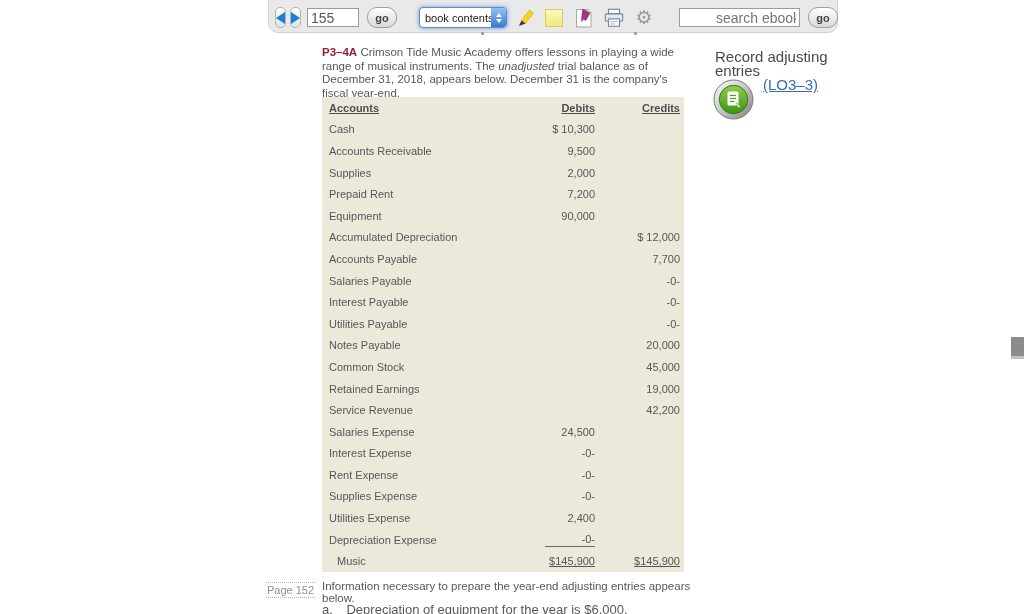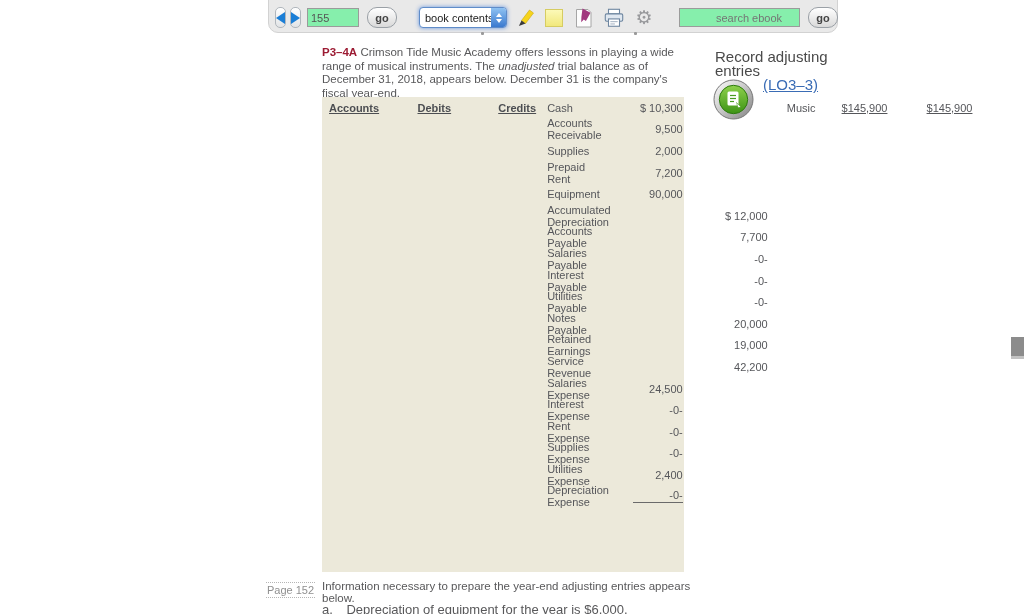--- a/index.html
+++ b/index.html
@@ -21,22 +21,22 @@
   }
   .nav-btn{
     width:27px;height:21px;border:1px solid #b0b6bc;border-radius:5px;
     background:linear-gradient(#ffffff,#e2e4e6);
     display:flex;align-items:center;justify-content:center;box-sizing:border-box;
     cursor:pointer;
   }
   .tri-left{width:0;height:0;border-top:6px solid transparent;border-bottom:6px solid transparent;border-right:9px solid #1b7ed6;}
   .tri-right{width:0;height:0;border-top:6px solid transparent;border-bottom:6px solid transparent;border-left:9px solid #1b7ed6;}
   .tb-input{
-    height:17px;border:1px solid #9b9b9b;font-size:11px;color:#555;
-    padding:0 3px;box-sizing:content-box;font-family:inherit;background:#86efac;
+    height:17px;border:1px solid #9b9b9b;font-size:14px;color:#555;
+    padding:0 3px;box-sizing:content-box;font-family:inherit;background:#ffffff;
   }
   .page-input{width:44px;margin-left:2px;}
   .go-btn{
     height:21px;min-width:30px;padding:0 8px;border:1px solid #9aa0a6;border-radius:10px;
     background:linear-gradient(#ffffff,#d9d9d9);
     font-size:11px;font-weight:bold;color:#444;
     display:flex;align-items:center;justify-content:center;box-sizing:border-box;
     margin-left:4px;cursor:pointer;
   }
   .tb-sep{width:1px;height:26px;background:#c8c8c8;margin:0 7px;}
@@ -68,21 +68,21 @@
   .problem-code{font-weight:bold;color:#9c1b33;}
   
   .margin-note{position:absolute;left:715px;top:50px;width:120px;font-size:15px;color:#4a4a4a;line-height:14px;}
   .lo-link{color:#3a6cb5;text-decoration:underline;cursor:pointer;margin-left:48px;}
   .margin-icon{position:absolute;left:713px;top:79px;width:41px;height:41px;cursor:pointer;}
   
   .tb-table{
     position:absolute;left:322px;top:97px;width:362px;height:475px;
     background:#ece9da;box-sizing:border-box;
     font-size:11px;color:#55565a;
-    display:flex;
+    display:flex;flex-direction:column;
   }
   .trow{height:21.6px;display:flex;align-items:center;padding:0 4px 0 7px;box-sizing:border-box;flex:none;}
   .trow .acct{flex:1;text-align:left;}
   .trow .deb{width:72px;text-align:right;}
   .trow .cred{width:85px;text-align:right;}
   .thead{font-weight:bold;color:#4c4e52;}
   .thead span{text-decoration:underline;}
   .thead .acct{flex:1;}
   .rule-under{display:inline-block;min-width:50px;border-bottom:1px solid #6a6a6a;padding-bottom:1px;}
   .totals-row .acct{padding-left:8px;}
@@ -269,20 +269,25 @@
         <span class="deb"><span></span></span>
         <span class="cred"><span>-0-</span></span>
       </div>
 
       <div class="trow">
         <span class="acct">Notes Payable</span>
         <span class="deb"><span></span></span>
         <span class="cred"><span>20,000</span></span>
       </div>
 
+      <div class="trow">
+        <span class="acct">Common Stock</span>
+        <span class="deb"><span></span></span>
+        <span class="cred"><span>45,000</span></span>
+      </div>
 
       <div class="trow">
         <span class="acct">Retained Earnings</span>
         <span class="deb"><span></span></span>
         <span class="cred"><span>19,000</span></span>
       </div>
 
       <div class="trow">
         <span class="acct">Service Revenue</span>
         <span class="deb"><span></span></span>

